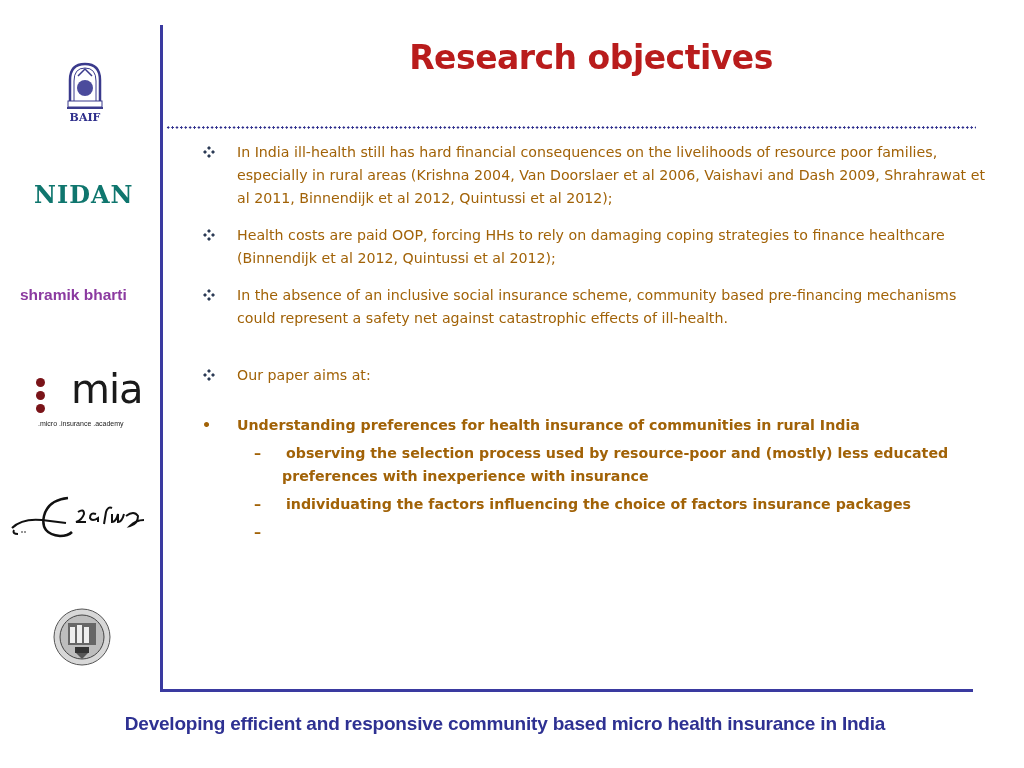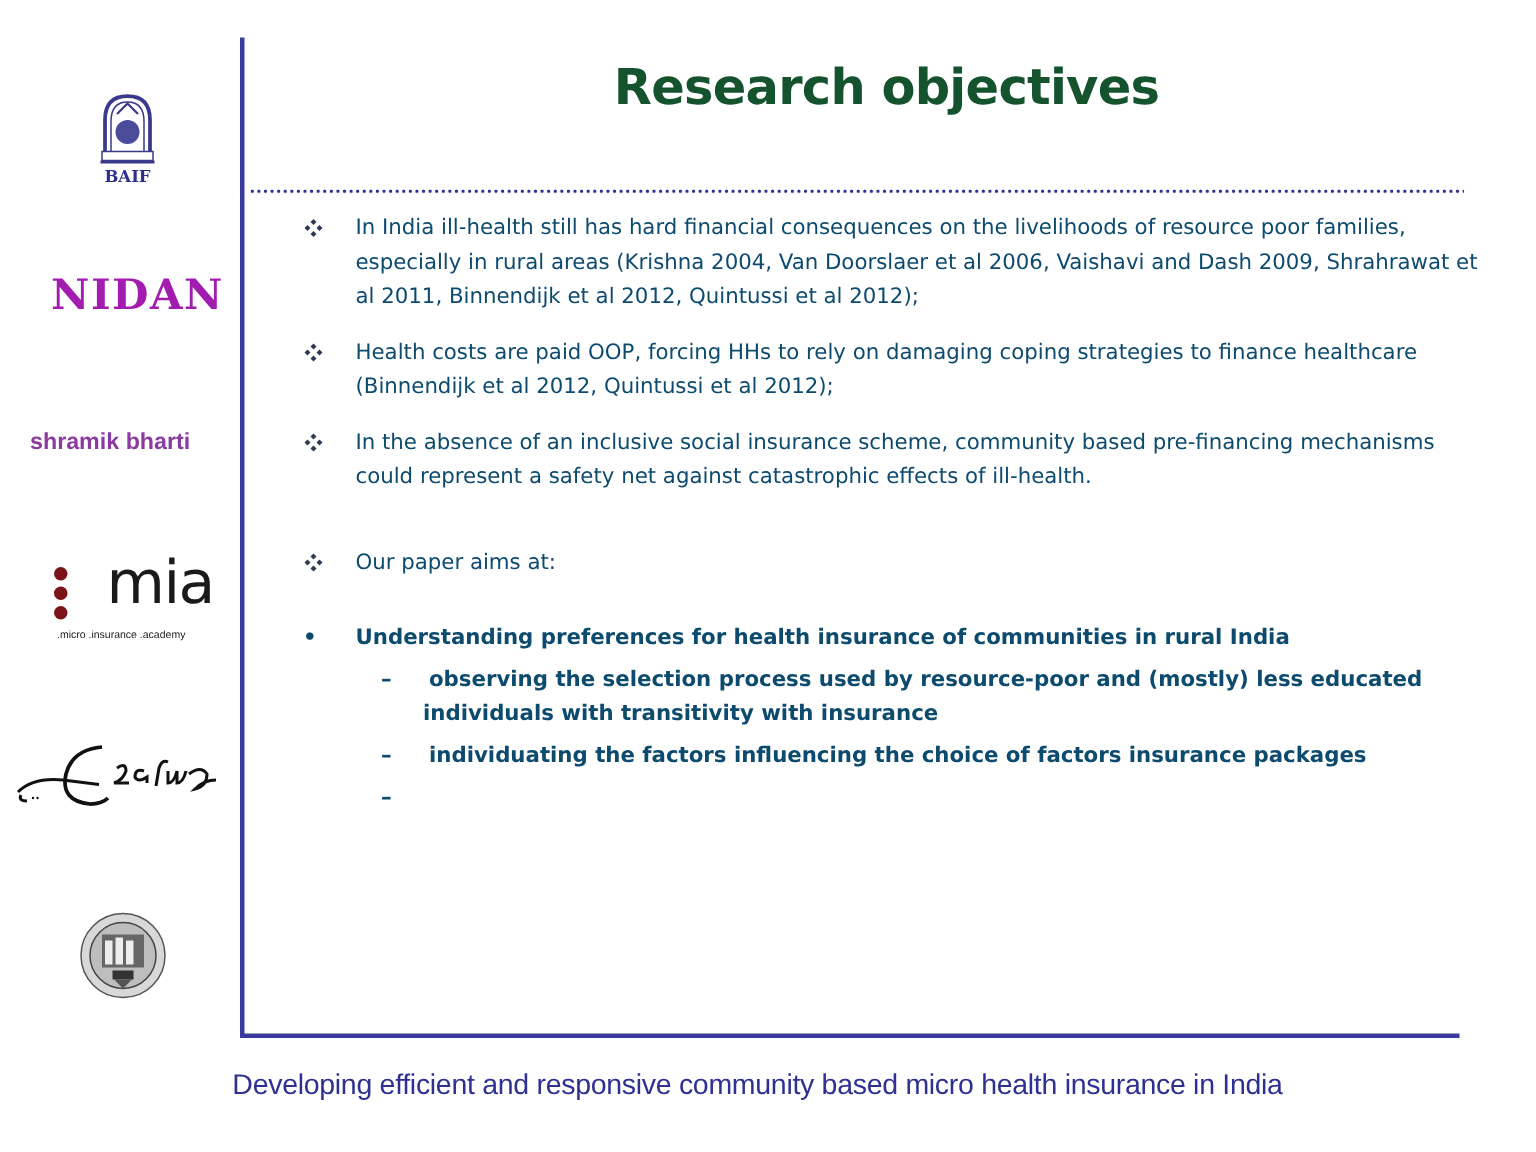--- a/index.html
+++ b/index.html
@@ -16,55 +16,55 @@
   .dotline {
     position: absolute; left: 166px; top: 126px; width: 810px; height: 3px;
     background-image: radial-gradient(circle, #2e2e8c 1px, transparent 1.3px);
     background-size: 4.4px 3px; background-repeat: repeat-x;
   }
 
   
   .title {
     position: absolute; left: 166px; top: 38px; width: 850px; text-align: center;
     font-family: "DejaVu Sans", sans-serif; font-weight: bold;
-    font-size: 33px; color: #14532d; letter-spacing: -0.5px;
+    font-size: 33px; color: #b91c1c; letter-spacing: -0.5px;
   }
 
   
   .content { position: absolute; left: 198px; top: 141px; width: 790px;
-    font-family: "DejaVu Sans", sans-serif; color: #0c4a6e; font-size: 14.2px; line-height: 23px; }
+    font-family: "DejaVu Sans", sans-serif; color: #a16207; font-size: 14.2px; line-height: 23px; }
   .bullet { position: relative; padding-left: 39px; margin-bottom: 14px; }
   .bullet .mark { position: absolute; left: 3px; top: 0; width: 16px; height: 23px; }
   .bullet.gap { margin-top: 34px; }
   .sub-main { position: relative; padding-left: 39px; margin-top: 27px; font-weight: bold; margin-bottom: 5px; }
   .sub-main .dot { position: absolute; left: 4px; top: 0; }
   .sub { position: relative; padding-left: 84px; font-weight: bold; margin-bottom: 5px; }
   .sub .dash { position: absolute; left: 56px; top: 0; }
   .sub .txt { display: block; text-indent: 4px; }
 
   
   .logo { position: absolute; }
   .baif { left: 58px; top: 58px; width: 54px; height: 66px; }
   .nidan { left: 34px; top: 180px; font-family: "DejaVu Serif", serif; font-weight: bold;
-    font-size: 28px; color: #a21caf; letter-spacing: 1px; }
+    font-size: 24px; color: #0f766e; letter-spacing: 1px; }
   .shramik { left: 20px; top: 286px; font-family: Liberation Sans, sans-serif; font-weight: bold;
     font-size: 15.5px; color: #8b3aa0; letter-spacing: 0px; }
   .mia { left: 36px; top: 372px; width: 110px; height: 60px; }
   .mia .dots { position: absolute; left: 0; top: 6px; width: 10px; }
   .mia .dots span { display: block; width: 9px; height: 9px; border-radius: 50%; background: #7a1419; margin-bottom: 4px; }
   .mia .word { position: absolute; left: 13px; top: -6px; font-family: "DejaVu Sans", sans-serif;
     font-size: 40px; color: #1a1a1a; letter-spacing: -1px; margin-left: 22px; }
   .mia .tag { position: absolute; left: 2px; top: 48px; font-size: 7px; color: #222; white-space: nowrap; }
   .erasmus { left: 8px; top: 490px; width: 140px; height: 56px; }
   .seal { left: 52px; top: 607px; width: 60px; height: 60px; }
 
   
   .footer {
     position: absolute; left: 0; top: 713px; width: 1010px; text-align: center;
-    font-family: "Liberation Sans", sans-serif; font-weight: normal; font-size: 19px; color: #2e3192;
+    font-family: "Liberation Sans", sans-serif; font-weight: bold; font-size: 19px; color: #2e3192;
     letter-spacing: -0.2px;
   }
 </style>
 </head>
 <body>
 
 <div class="slide">
 
   <div class="logo baif">
     <svg width="54" height="66" viewBox="0 0 54 66">
@@ -171,21 +171,21 @@
         </svg>
       <span>Our paper aims at:</span>
     </div>
 
     <div class="sub-main">
       <span class="dot">•</span>
       <span>Understanding preferences for health insurance  of communities in rural India</span>
     </div>
     <div class="sub">
       <span class="dash">–</span>
-      <span class="txt">observing  the selection process used by resource-poor and (mostly) less educated individuals with transitivity with insurance</span>
+      <span class="txt">observing  the selection process used by resource-poor and (mostly) less educated preferences with inexperience with insurance</span>
     </div>
     <div class="sub">
       <span class="dash">–</span>
       <span class="txt">individuating the factors influencing the choice of factors insurance packages</span>
     </div>
     <div class="sub">
       <span class="dash">–</span>
     </div>
   </div>
 

